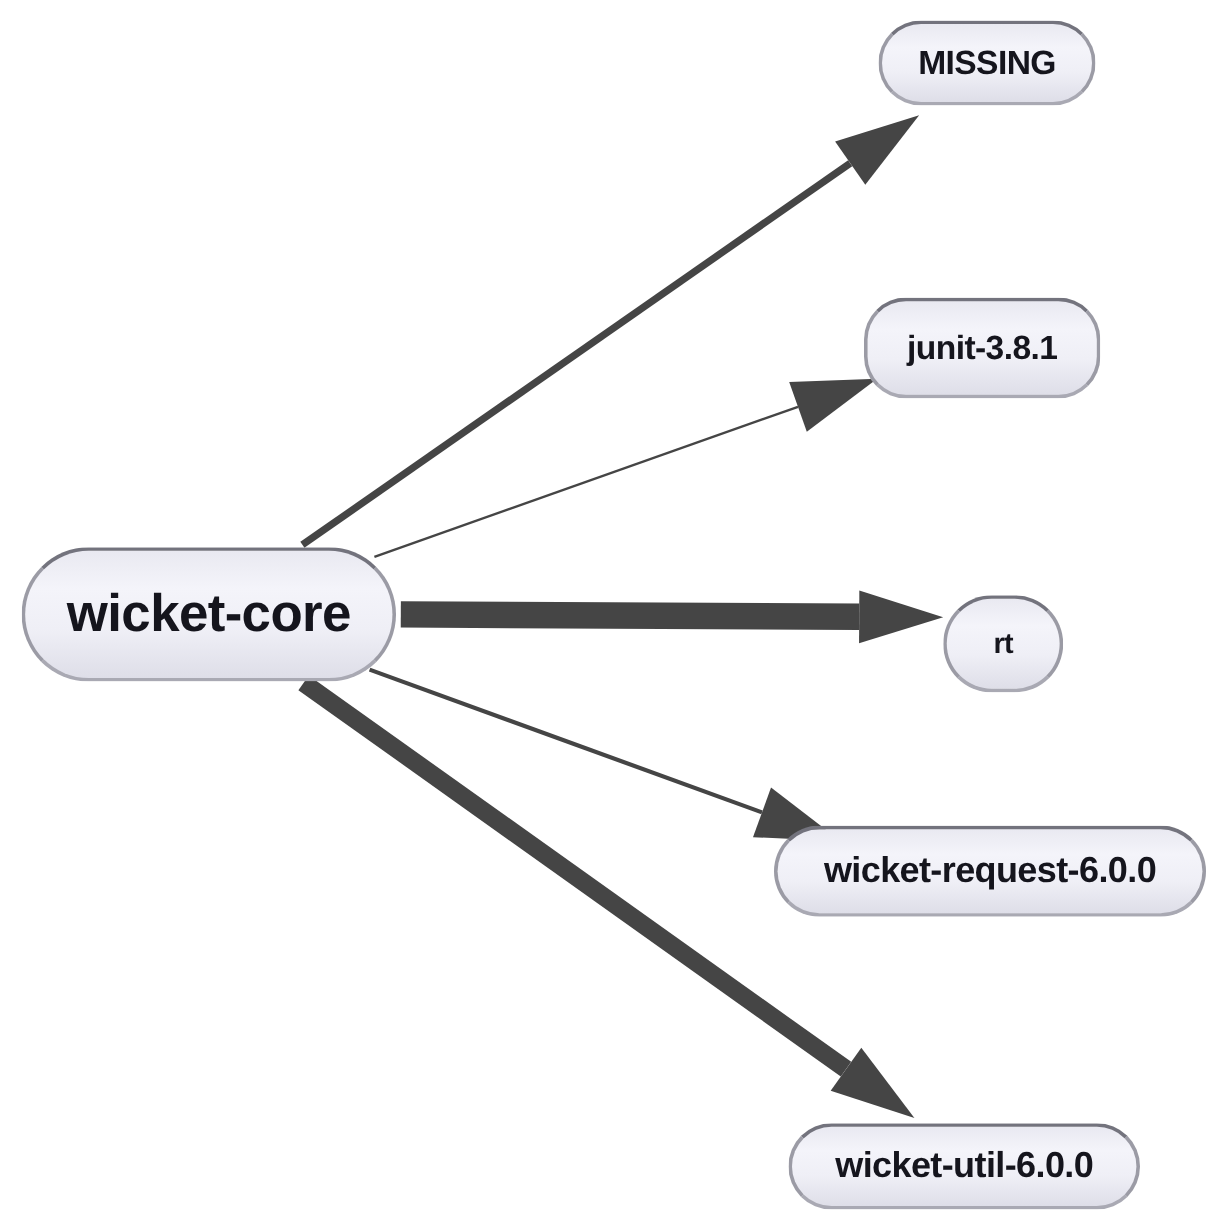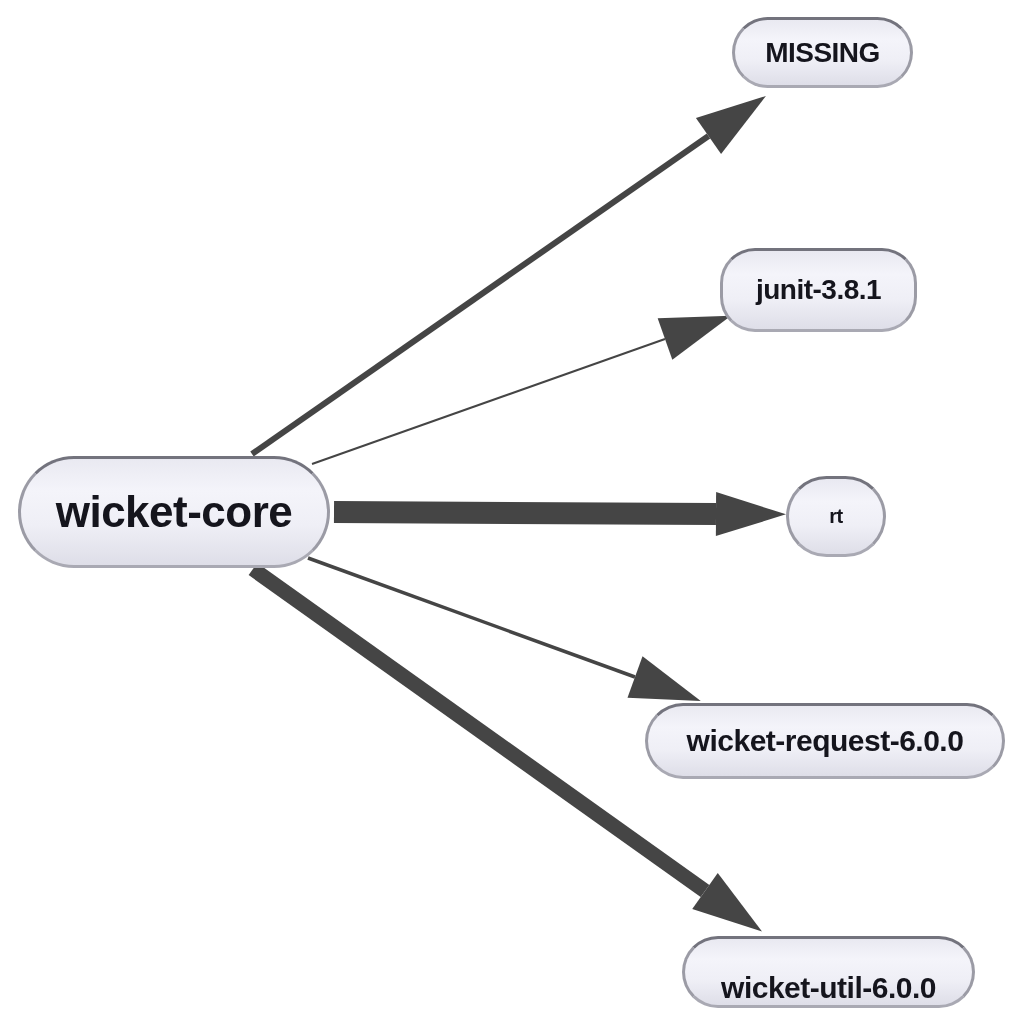--- a/index.html
+++ b/index.html
@@ -43,30 +43,30 @@
   }
   .node-missing {
     left: 732px; top: 17px; width: 181px; height: 71px;
     border-radius: 36px; font-size: 28px; text-align: center;
   }
   .node-junit {
     left: 720px; top: 248px; width: 197px; height: 84px;
     border-radius: 35px; font-size: 28px;
   }
   .node-rt {
-    left: 786px; top: 476px; width: 100px; height: 81px;
-    border-radius: 41px; font-size: 20px;
+    left: 786px; top: 496px; width: 100px; height: 81px;
+    border-radius: 41px; font-size: 24px;
   }
   .node-wicket-request {
-    left: 645px; top: 703px; width: 360px; height: 76px;
+    left: 645px; top: 688px; width: 360px; height: 76px;
     border-radius: 38px; font-size: 30px;
   }
   .node-wicket-util {
-    left: 682px; top: 936px; width: 293px; height: 72px;
-    border-radius: 36px; font-size: 30px; align-items: flex-end;
+    left: 657px; top: 936px; width: 293px; height: 72px;
+    border-radius: 36px; font-size: 30px;
   }
 </style>
 </head>
 <body>
 
 <div id="canvas">
 
   <svg id="edge-layer" viewBox="0 0 1015 1024" xmlns="http://www.w3.org/2000/svg">
     <defs>
       <marker id="arrowhead" markerUnits="userSpaceOnUse" markerWidth="74" markerHeight="50" refX="2" refY="25" orient="auto">

